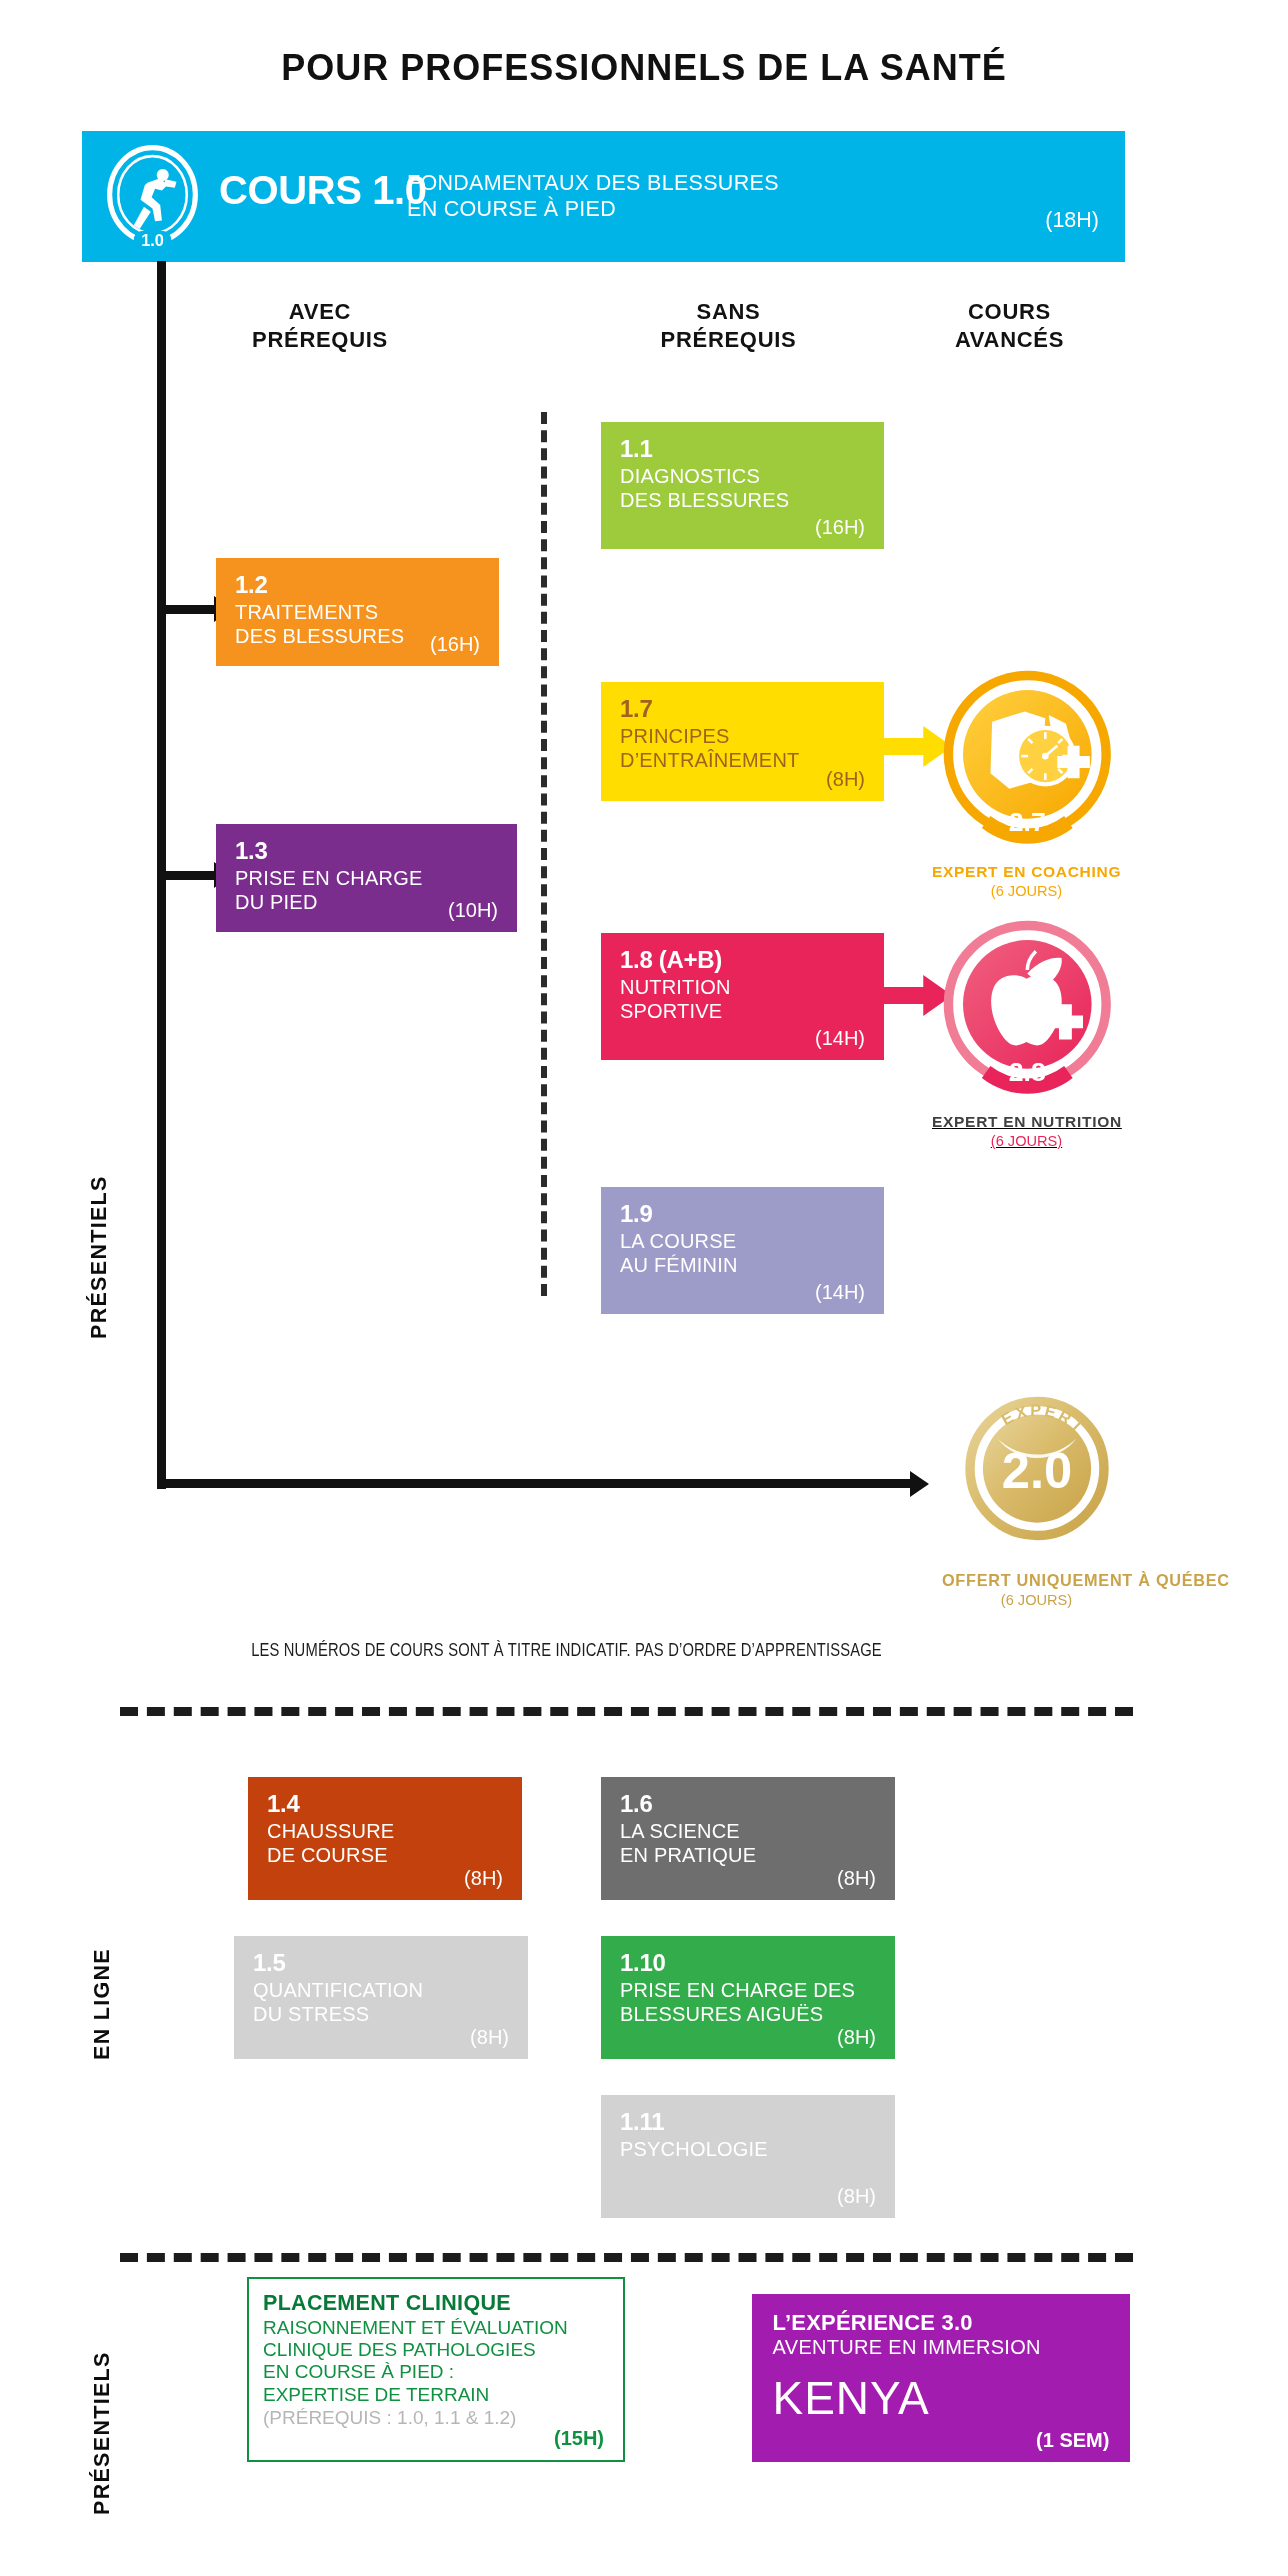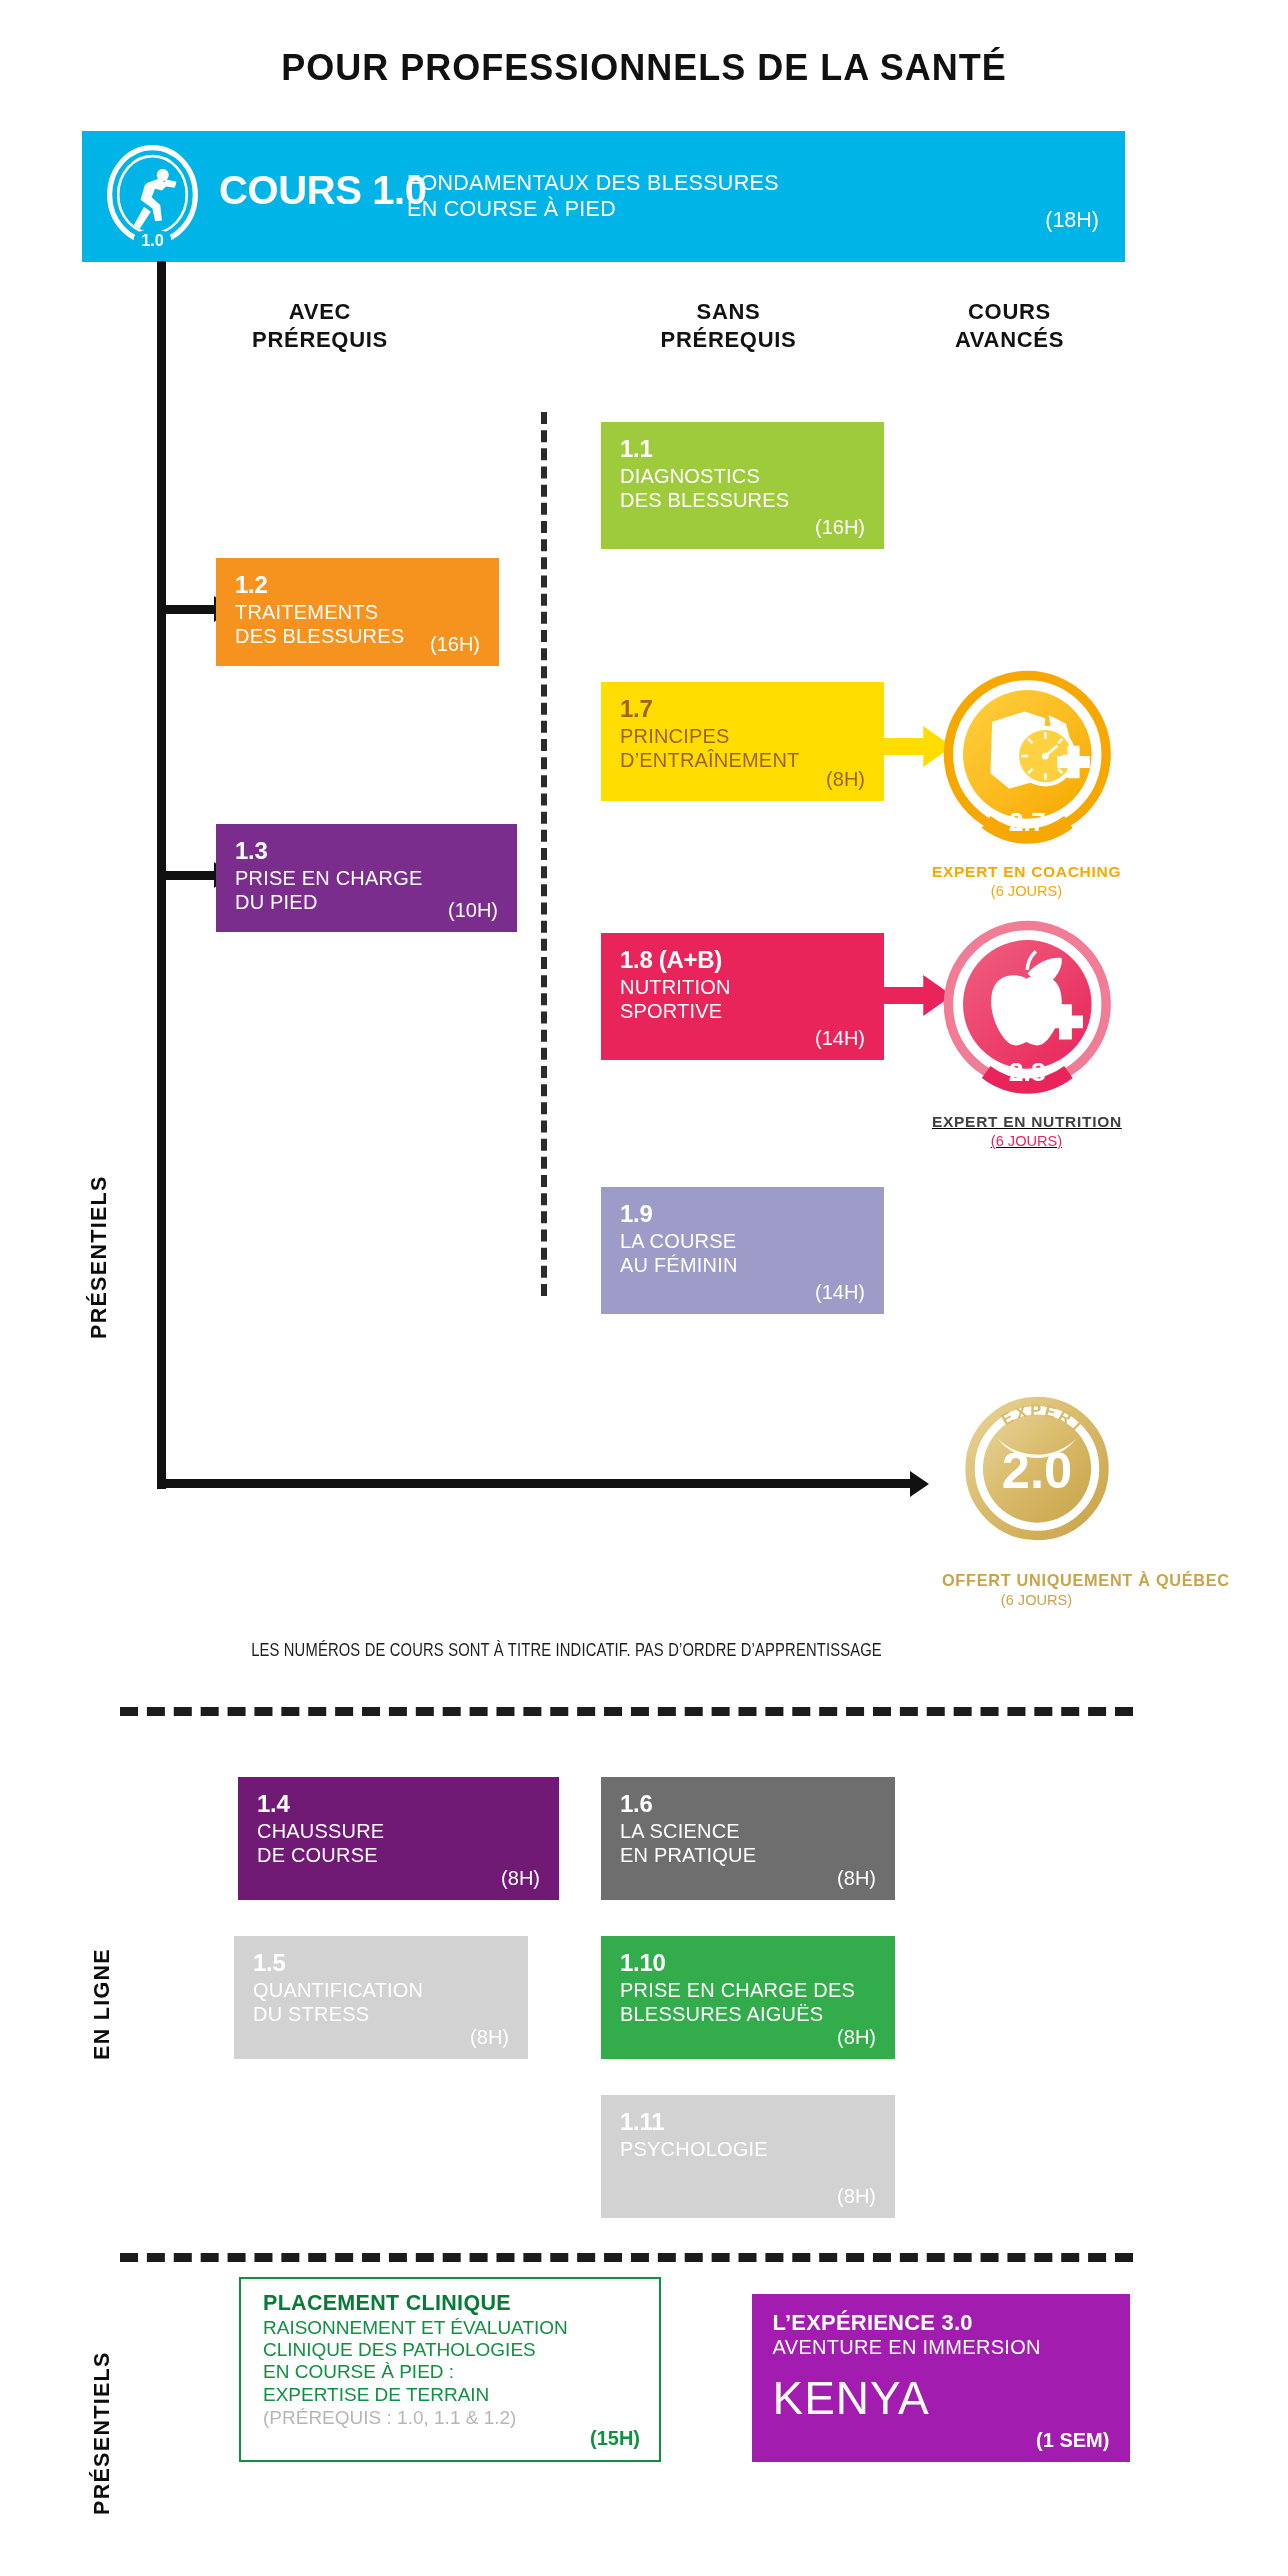--- a/index.html
+++ b/index.html
@@ -132,25 +132,25 @@
     font-size:18px;
     color:#1d1d1d;
     letter-spacing:0.2px;
     font-stretch:condensed;
     transform:scaleX(.82);
     transform-origin:center;
   }
   
   .clinic-card{
     position:absolute;
-    left:239px; top:2277px;
-    width:422px; height:185px;
+    left:247px; top:2277px;
+    width:378px; height:185px;
     border:2.6px solid #0f9141;
     box-sizing:border-box;
-    padding:12px 22px;
+    padding:12px 14px;
     background:#ffffff;
   }
   .clinic-h{ font-size:21.5px; font-weight:bold; color:#067a36; letter-spacing:0.3px;}
   .clinic-b{ font-size:19px; color:#0f9141; line-height:1.17; margin-top:0.9px;}
   .clinic-pre{ font-size:19px; color:#b6b6b6; margin-top:0.9px;}
   .clinic-h15{ position:absolute; right:19px; bottom:10.3px; font-size:20px; color:#0f9141; font-weight:bold;}
   .kenya-card{
     position:absolute;
     left:752px; top:2294px;
     width:378px; height:168px;
@@ -359,21 +359,21 @@
     </svg>
     <div class="badge-label" style="color:#c9a349; font-size:16.3px;">OFFERT UNIQUEMENT À QUÉBEC</div>
     <div class="badge-days" style="color:#c9a349;">(6 JOURS)</div>
   </div>
 
   <div class="note">LES NUMÉROS DE COURS SONT À TITRE INDICATIF. PAS D’ORDRE D’APPRENTISSAGE</div>
 
   <div class="hdash" style="top:1707px;"></div>
   <div class="hdash" style="top:2253px;"></div>
 
-  <div class="course-box" style="left:238px; top:1777px; width:321px; height:123px; background:#701a75;">
+  <div class="course-box" style="left:248px; top:1777px; width:274px; height:123px; background:#c2410c;">
     <div class="cb-num">1.4</div>
     <div class="cb-title">
       <div>CHAUSSURE</div>
       <div>DE COURSE</div>
     </div>
     <div class="cb-hours">(8H)</div>
   </div>
 
   <div class="course-box" style="left:601px; top:1777px; width:294px; height:123px; background:#6e6e6e;">
     <div class="cb-num">1.6</div>

